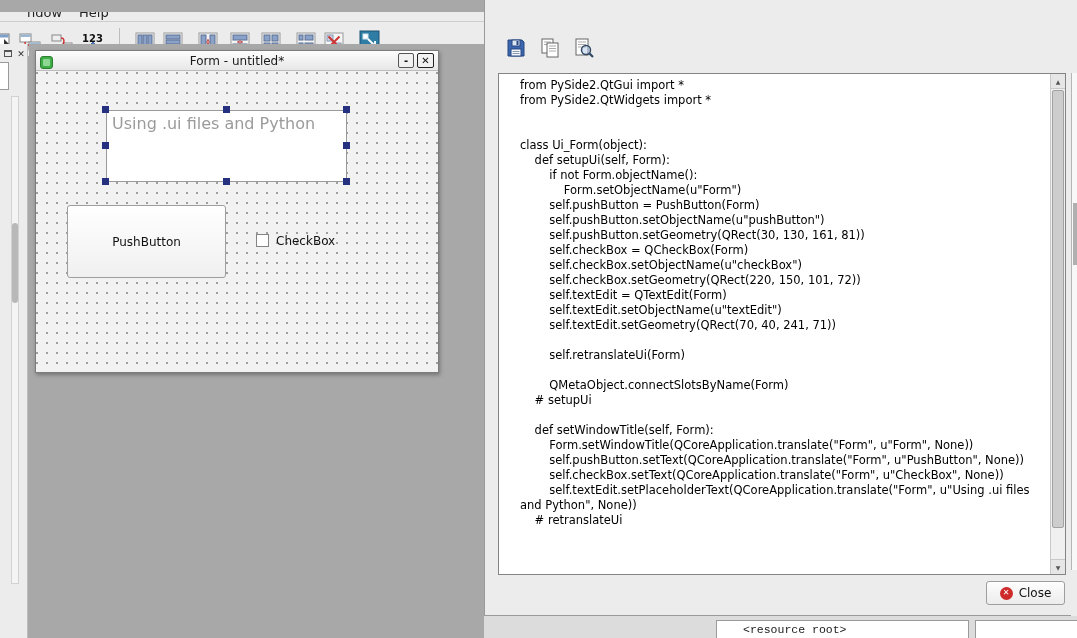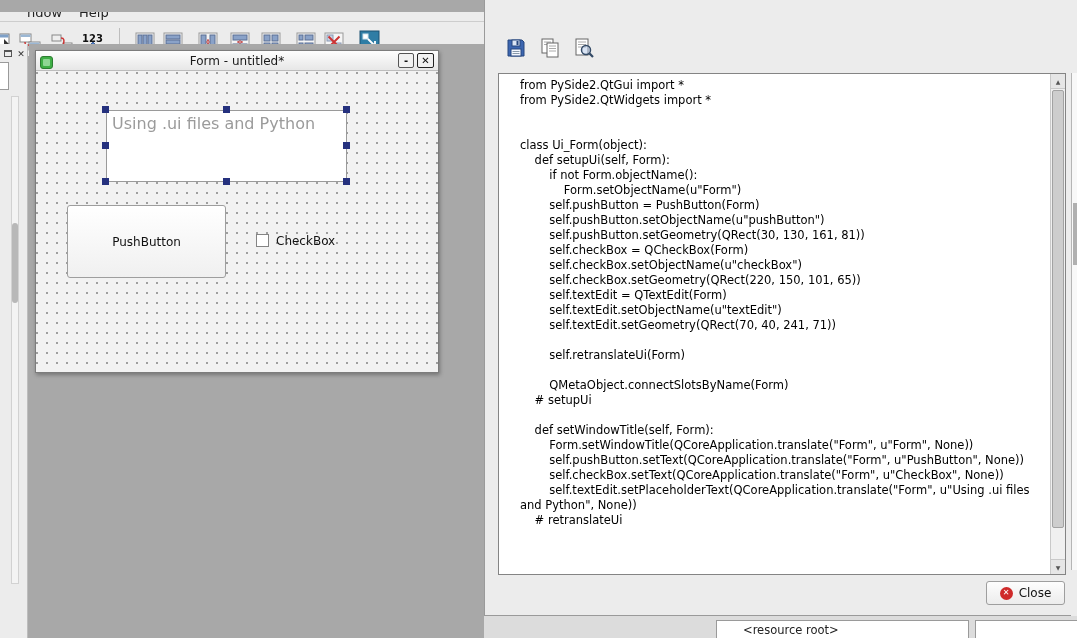--- a/index.html
+++ b/index.html
@@ -55,21 +55,21 @@
   .vs-btn { position:absolute; left:0; width:14px; height:15px; background:#e6e6e6; color:#555; font-size:6px; display:flex; align-items:center; justify-content:center; }
   .vs-btn.up { top:0; border-bottom:1px solid #c9c9c9; }
   .vs-btn.down { bottom:0; border-top:1px solid #c9c9c9; }
   .vs-handle { position:absolute; left:1px; top:16px; width:12px; height:438px; background:#cdcdcd; border:1px solid #a2a2a2; border-radius:2px; }
   .close-btn { position:absolute; left:501px; top:581px; width:79px; height:24px; background:linear-gradient(#fdfdfd,#ececec); border:1px solid #9e9e9e; border-radius:3px; display:flex; align-items:center; justify-content:center; gap:6px; font-size:12px; color:#111; cursor:default; }
   .close-ico { width:13px; height:13px; border-radius:50%; background:#cf2a2a; color:#fff; font-size:8px; font-weight:bold; display:flex; align-items:center; justify-content:center; line-height:1; }
 
   
   .bottom-strip { position:absolute; left:484px; top:616px; width:593px; height:22px; background:#dcdcdc; }
   .res-box { position:absolute; left:716px; top:620px; width:253px; height:18px; background:#fff; border:1px solid #9a9a9a; border-bottom:none; }
-  .res-box span { display:block; padding:2px 4px 0 26px; font-size:11.5px; color:#222; }
+  .res-box span { display:block; padding:2px 4px 0 26px; font-size:11.5px; color:#222;font-family:Liberation Mono, monospace; }
   .res-box2 { position:absolute; left:975px; top:620px; width:102px; height:18px; background:#fff; border:1px solid #9a9a9a; border-bottom:none; border-right:none; }
   .right-sliver { position:absolute; left:1071px; top:0; width:6px; height:616px; background:#ececec; }
   .right-scrollstrip { position:absolute; left:0; top:73px; width:6px; height:497px; background:#f8f8f8; border-left:1px solid #b5b5b5; }
   .rs-handle { position:absolute; left:1px; top:130px; width:5px; height:62px; background:#b0b0b0; }
 </style>
 </head>
 <body>
 
 <div id="screen">
 
@@ -294,21 +294,21 @@
           <div class="code-line">&nbsp;</div>
           <div class="code-line">class Ui_Form(object):</div>
           <div class="code-line">    def setupUi(self, Form):</div>
           <div class="code-line">        if not Form.objectName():</div>
           <div class="code-line">            Form.setObjectName(u"Form")</div>
           <div class="code-line">        self.pushButton = PushButton(Form)</div>
           <div class="code-line">        self.pushButton.setObjectName(u"pushButton")</div>
           <div class="code-line">        self.pushButton.setGeometry(QRect(30, 130, 161, 81))</div>
           <div class="code-line">        self.checkBox = QCheckBox(Form)</div>
           <div class="code-line">        self.checkBox.setObjectName(u"checkBox")</div>
-          <div class="code-line">        self.checkBox.setGeometry(QRect(220, 150, 101, 65))</div>
+          <div class="code-line">        self.checkBox.setGeometry(QRect(220, 150, 101, 72))</div>
           <div class="code-line">        self.textEdit = QTextEdit(Form)</div>
           <div class="code-line">        self.textEdit.setObjectName(u"textEdit")</div>
           <div class="code-line">        self.textEdit.setGeometry(QRect(70, 40, 241, 71))</div>
           <div class="code-line">&nbsp;</div>
           <div class="code-line">        self.retranslateUi(Form)</div>
           <div class="code-line">&nbsp;</div>
           <div class="code-line">        QMetaObject.connectSlotsByName(Form)</div>
           <div class="code-line">    # setupUi</div>
           <div class="code-line">&nbsp;</div>
           <div class="code-line">    def setWindowTitle(self, Form):</div>

